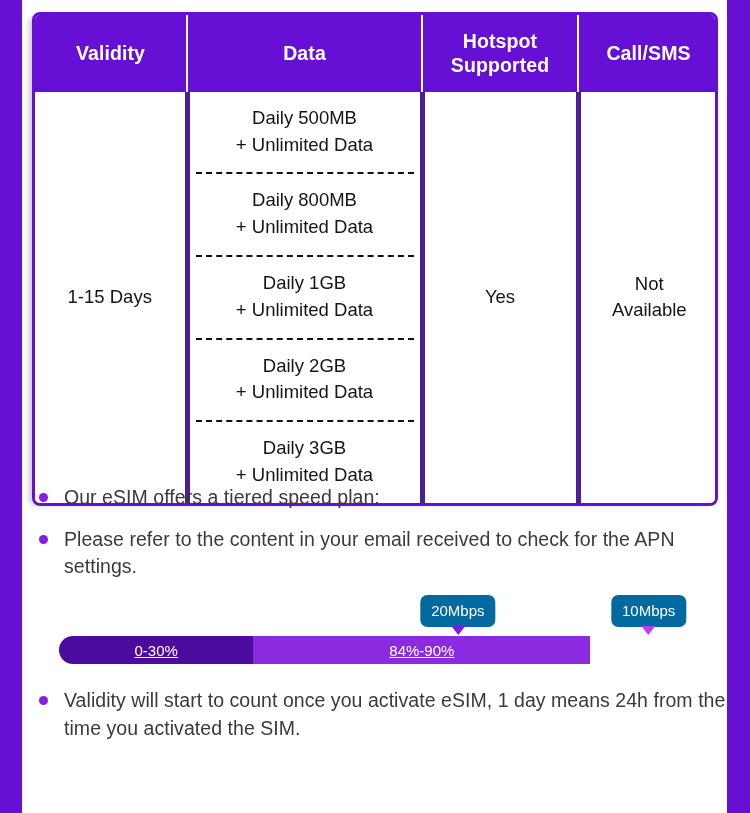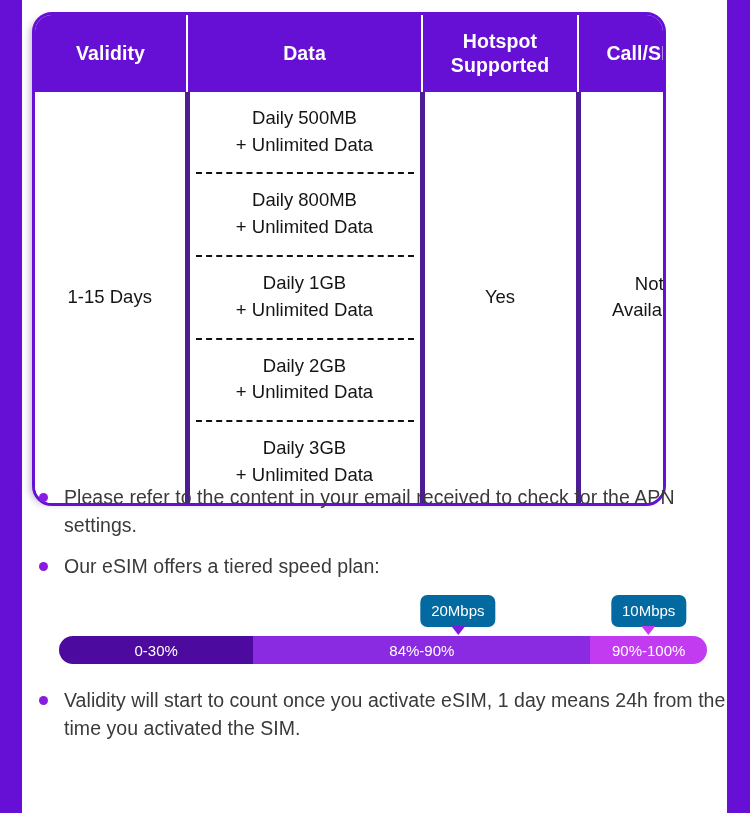--- a/index.html
+++ b/index.html
@@ -33,24 +33,24 @@
     top: 0;
     bottom: 0;
     background: #ffffff;
   }
 
   
   .table-wrap {
     position: absolute;
     left: 10px;
     top: 12px;
-    width: 634px;
+    width: 686px;
     box-sizing: border-box;
     border: 3px solid #6610D5;
-    border-radius: 20px;
+    border-radius: 8px;
     background: #ffffff;
     box-shadow: -6px 2px 7px -4px rgba(60,20,110,0.30);
     overflow: hidden;
   }
   table.plan {
     width: 100%;
     border-collapse: collapse;
     table-layout: fixed;
   }
   table.plan th {
@@ -185,20 +185,21 @@
     overflow: hidden;
   }
   .seg {
     display: flex;
     align-items: center;
     justify-content: center;
     color: #ffffff;
     font-size: 15px;
     font-weight: 500;
     box-sizing: border-box;
+    text-decoration: underline;
   }
   .seg.s1 { background: #4C0A9E; width: 30%; }
   .seg.s2 { background: #8A2BE2; width: 52%; }
   .seg.s3 { background: #C23BF0; width: 18%; }
 </style>
 </head>
 <body>
 
 <div class="side-strip left"></div>
 <div class="side-strip right"></div>
@@ -258,43 +259,42 @@
           </td>
         </tr>
       </tbody>
     </table>
   </div>
 
   <div class="notes">
 
     <div class="note-row">
       <span class="bullet"></span>
-      <div class="note-text">Please refer to the content in your email received to check for the APN settings.</div>
+      <div class="note-text">Our eSIM offers a tiered speed plan:</div>
     </div>
 
     <div class="note-row">
       <span class="bullet"></span>
-      <div class="note-text">Our eSIM offers a tiered speed plan:</div>
+      <div class="note-text">Please refer to the content in your email received to check for the APN settings.</div>
     </div>
 
     <div style="height:92px"></div>
 
 
     <div class="note-row">
       <span class="bullet"></span>
       <div class="note-text">Validity will start to count once you activate eSIM, 1 day means 24h from the time you activated the SIM.</div>
     </div>
 
   </div>
 
   <div class="speed">
     <div class="tips">
       <div class="tip t2" style="left:56%">20Mbps</div>
       <div class="tip t3" style="left:91%">10Mbps</div>
     </div>
     <div class="bar">
       <div class="seg s1">0-30%</div>
       <div class="seg s2">84%-90%</div>
-      <div class="seg s3">90%-100%</div>
     </div>
   </div>
 
 </div>
 
 </body></html>

